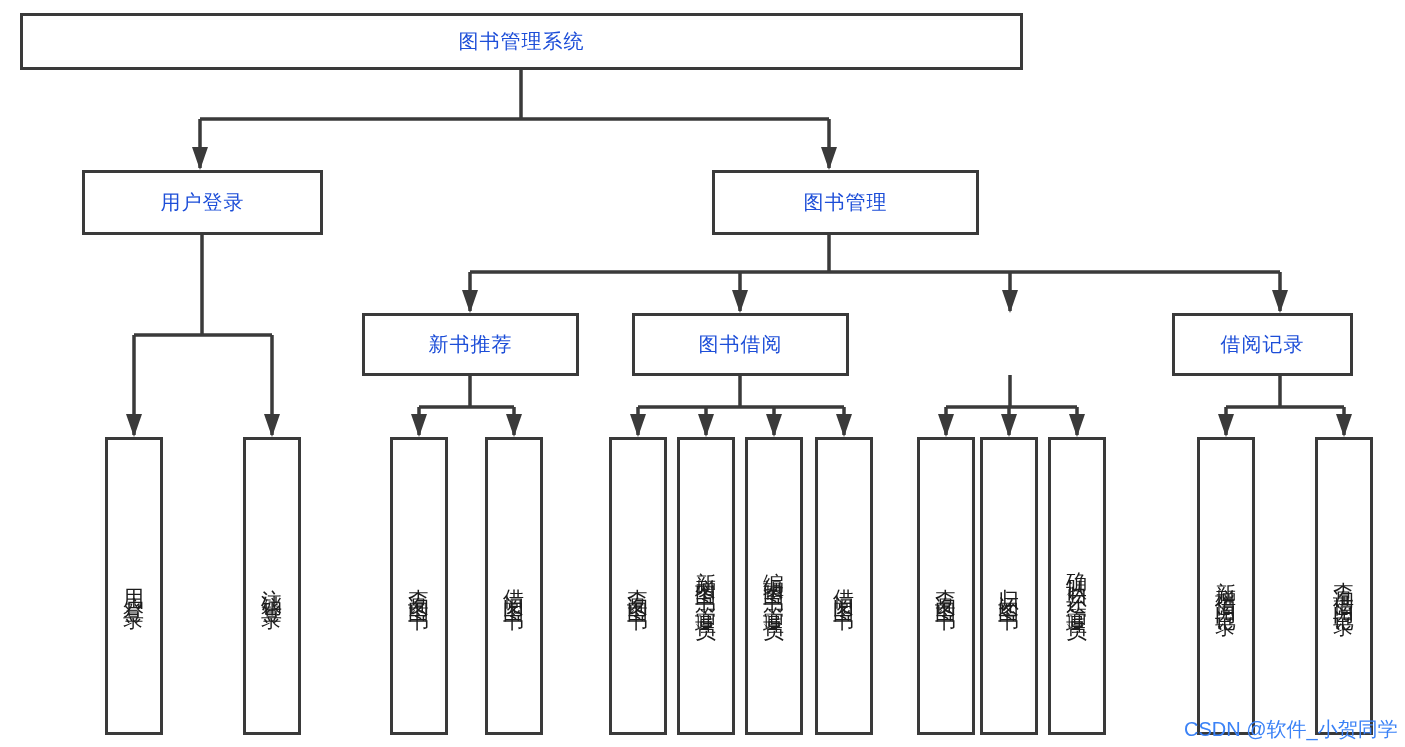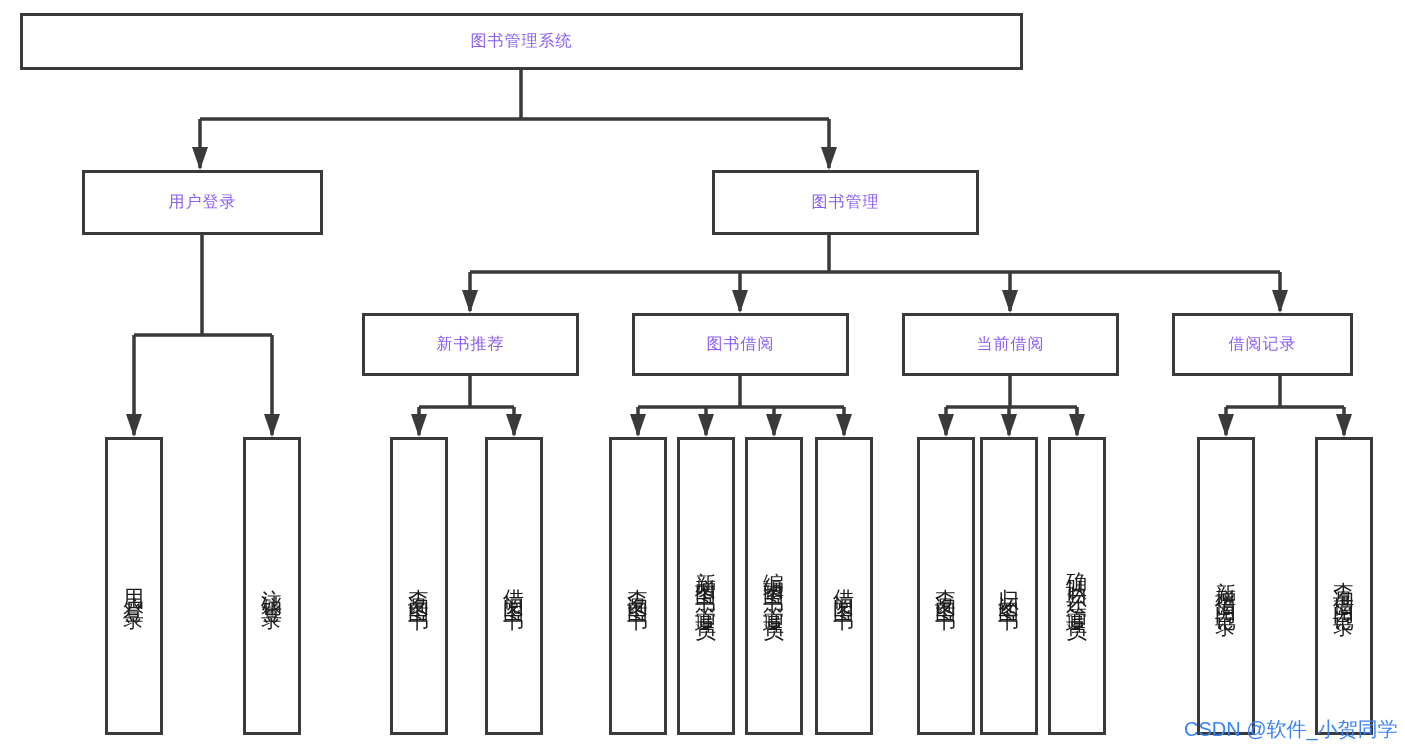--- a/index.html
+++ b/index.html
@@ -21,22 +21,22 @@
     position: absolute;
     box-sizing: border-box;
     border: 3px solid #3a3a3a;
     background: #ffffff;
     display: flex;
     align-items: center;
     justify-content: center;
     z-index: 2;
   }
   .h-label {
-    font-size: 16px;
-    color: #8b5cf6;
+    font-size: 20px;
+    color: #1d4ed8;
     letter-spacing: 1px;
     white-space: nowrap;
   }
   .leaf .v-label {
     writing-mode: vertical-rl;
     font-size: 21px;
     color: #1c1c1c;
     letter-spacing: 7px;
     line-height: 1;
   }
@@ -104,23 +104,20 @@
   <div class="box" style="left:712px; top:170px; width:267px; height:65px;">
     <span class="h-label">图书管理</span>
   </div>
 
   <div class="box" style="left:362px; top:313px; width:217px; height:63px;">
     <span class="h-label">新书推荐</span>
   </div>
   <div class="box" style="left:632px; top:313px; width:217px; height:63px;">
     <span class="h-label">图书借阅</span>
   </div>
-  <div class="box" style="left:902px; top:313px; width:217px; height:63px;">
-    <span class="h-label">当前借阅</span>
-  </div>
   <div class="box" style="left:1172px; top:313px; width:181px; height:63px;">
     <span class="h-label">借阅记录</span>
   </div>
 
   <div class="box leaf" style="left:105px; top:437px; width:58px; height:298px;">
     <span class="v-label">用户登录</span>
   </div>
   <div class="box leaf" style="left:243px; top:437px; width:58px; height:298px;">
     <span class="v-label">注销登录</span>
   </div>

